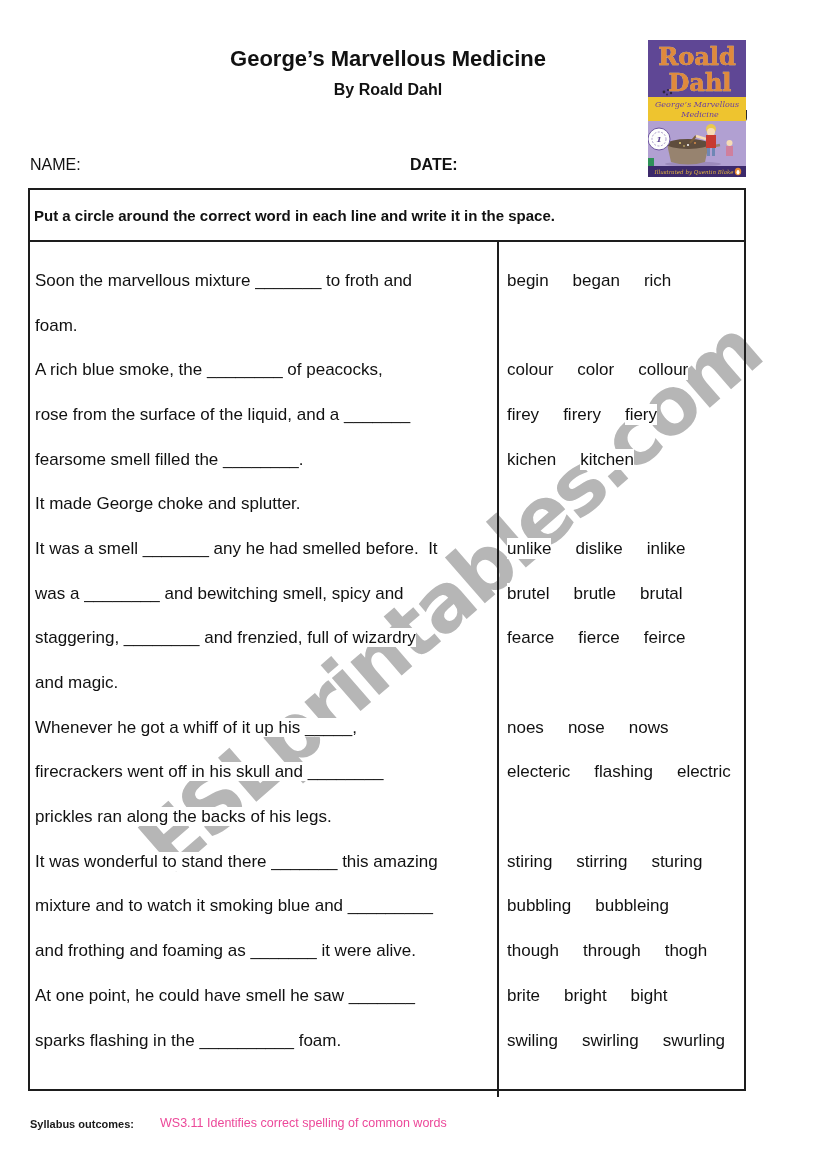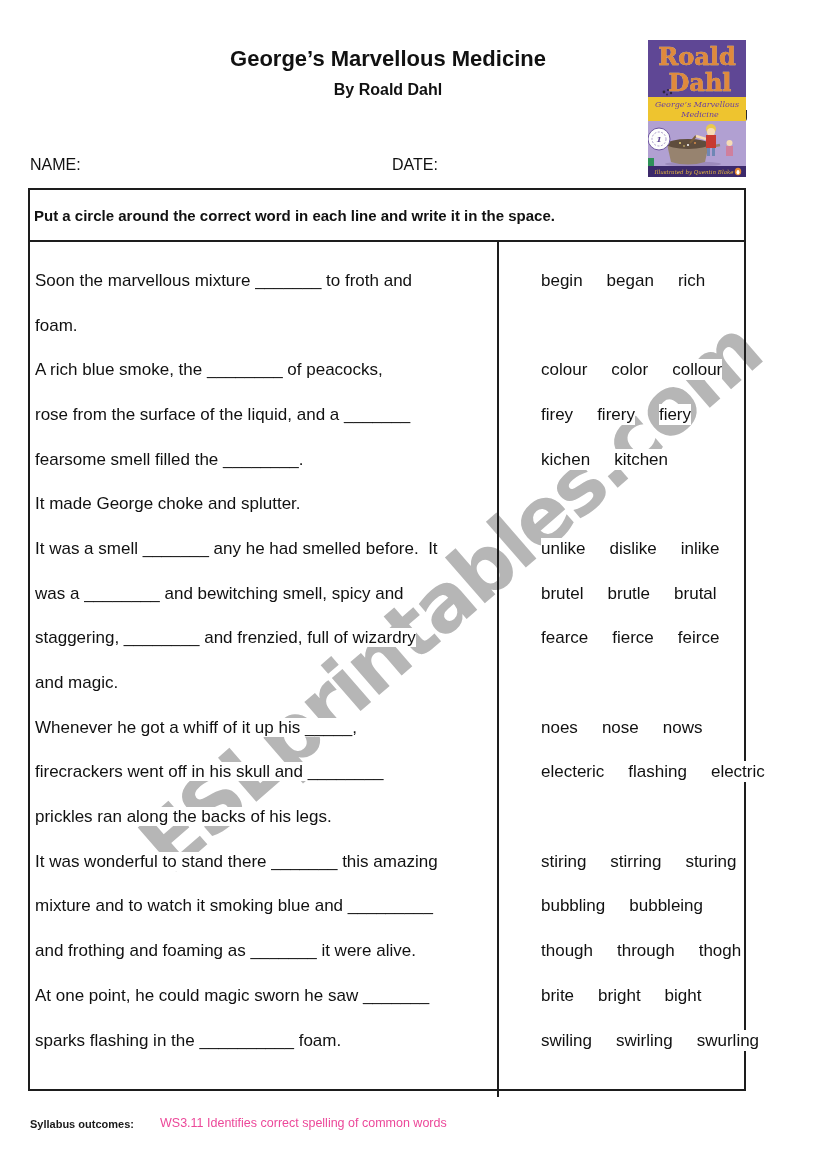--- a/index.html
+++ b/index.html
@@ -16,38 +16,38 @@
     font-weight:bold; font-size:80px; letter-spacing:-3px;
     color:#b6b6b6; white-space:nowrap; pointer-events:none;
   }
   
   .hdr { position:absolute; left:28px; width:720px; text-align:center; z-index:2; }
   #title   { top:46px;  font-size:22px; font-weight:bold; letter-spacing:0px; }
   #byline  { top:81px;  font-size:16px; font-weight:bold; }
   #sheet-type { top:105px; font-size:16px; font-weight:bold;text-align:right; }
   .name-date { position:absolute; top:156px; left:28px; width:720px; z-index:2; font-size:16px; }
   .name-date .nm { position:absolute; left:2px; }
-  .name-date .dt { position:absolute; left:364px; }
+  .name-date .dt { position:absolute; left:382px;font-weight:bold; }
   
   .cover { position:absolute; left:648px; top:40px; width:98px; height:137px; z-index:3; }
   
   .sheet {
     position:absolute; left:28px; top:188px; width:718px; height:903px;
     border:2px solid #1d1d1d; box-sizing:border-box; z-index:2; background:transparent;
   }
   .instruction-row {
     height:52px; border-bottom:2px solid #1d1d1d; box-sizing:border-box;
     display:flex; align-items:center; padding-left:4px;
     font-size:15px; font-weight:bold;
   }
   .content { position:relative; height:855px; padding-top:16px; box-sizing:border-box; }
   .col-divider { position:absolute; left:467px; top:0; bottom:0; width:2px; background:#1d1d1d; }
   .ws-row { display:flex; height:44.7px; align-items:center; }
   .ws-left  { width:467px; flex:none; padding-left:5px; box-sizing:border-box; }
-  .ws-right { padding-left:10px; display:flex; gap:24px;margin-left:34px; }
+  .ws-right { padding-left:10px; display:flex; gap:24px; }
   .line-text, .option-word {
     font-size:17px; line-height:21px; background:#ffffff; white-space:pre;
   }
   
   .footer { position:absolute; left:0; top:1116px; width:821px; height:20px; z-index:2; }
   .footer .lbl { position:absolute; left:30px; top:2px; font-size:11px; font-weight:bold; color:#1a1a1a; }
   .footer .txt { position:absolute; left:160px; top:0px; font-size:12.5px; color:#ec4899; }
 </style>
 </head>
 <body>
@@ -232,21 +232,21 @@
         </div>
         <div class="ws-row">
           <div class="ws-left"><span class="line-text">and frothing and foaming as _______ it were alive.</span></div>
           <div class="ws-right">
             <span class="option-word">though</span>
             <span class="option-word">through</span>
             <span class="option-word">thogh</span>
           </div>
         </div>
         <div class="ws-row">
-          <div class="ws-left"><span class="line-text">At one point, he could magic sworn he saw _______</span></div>
+          <div class="ws-left"><span class="line-text">At one point, he could have smell he saw _______</span></div>
           <div class="ws-right">
             <span class="option-word">brite</span>
             <span class="option-word">bright</span>
             <span class="option-word">bight</span>
           </div>
         </div>
         <div class="ws-row">
           <div class="ws-left"><span class="line-text">sparks flashing in the __________ foam.</span></div>
           <div class="ws-right">
             <span class="option-word">swiling</span>

